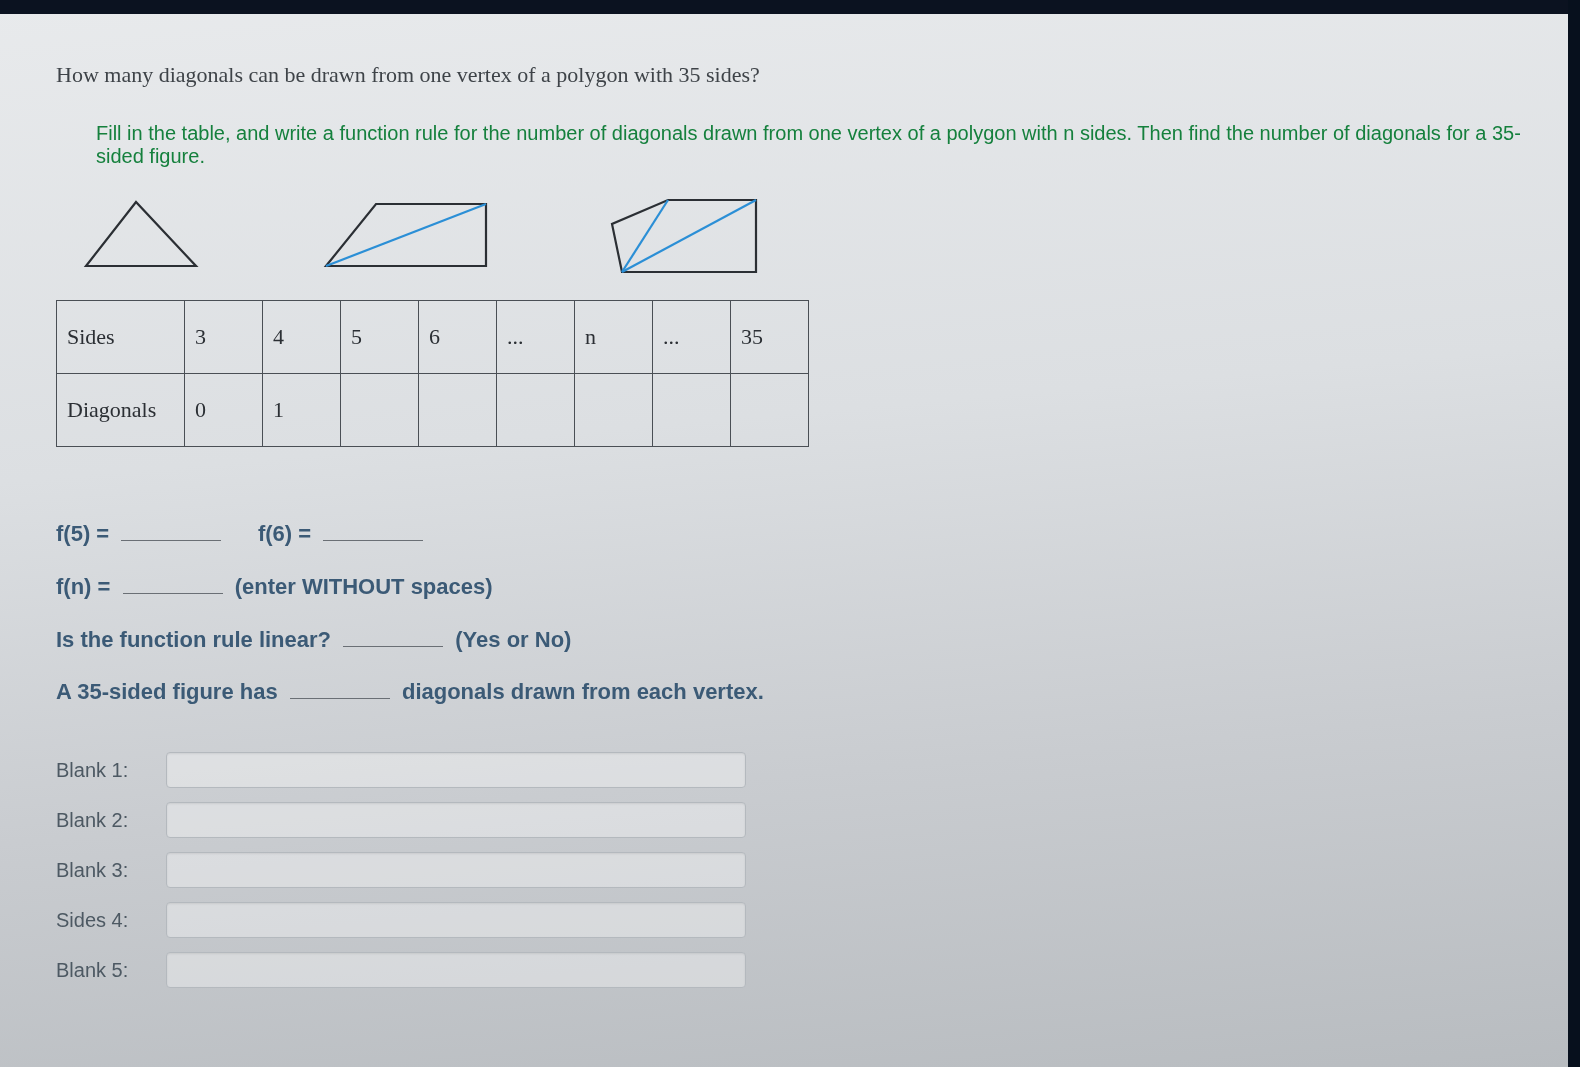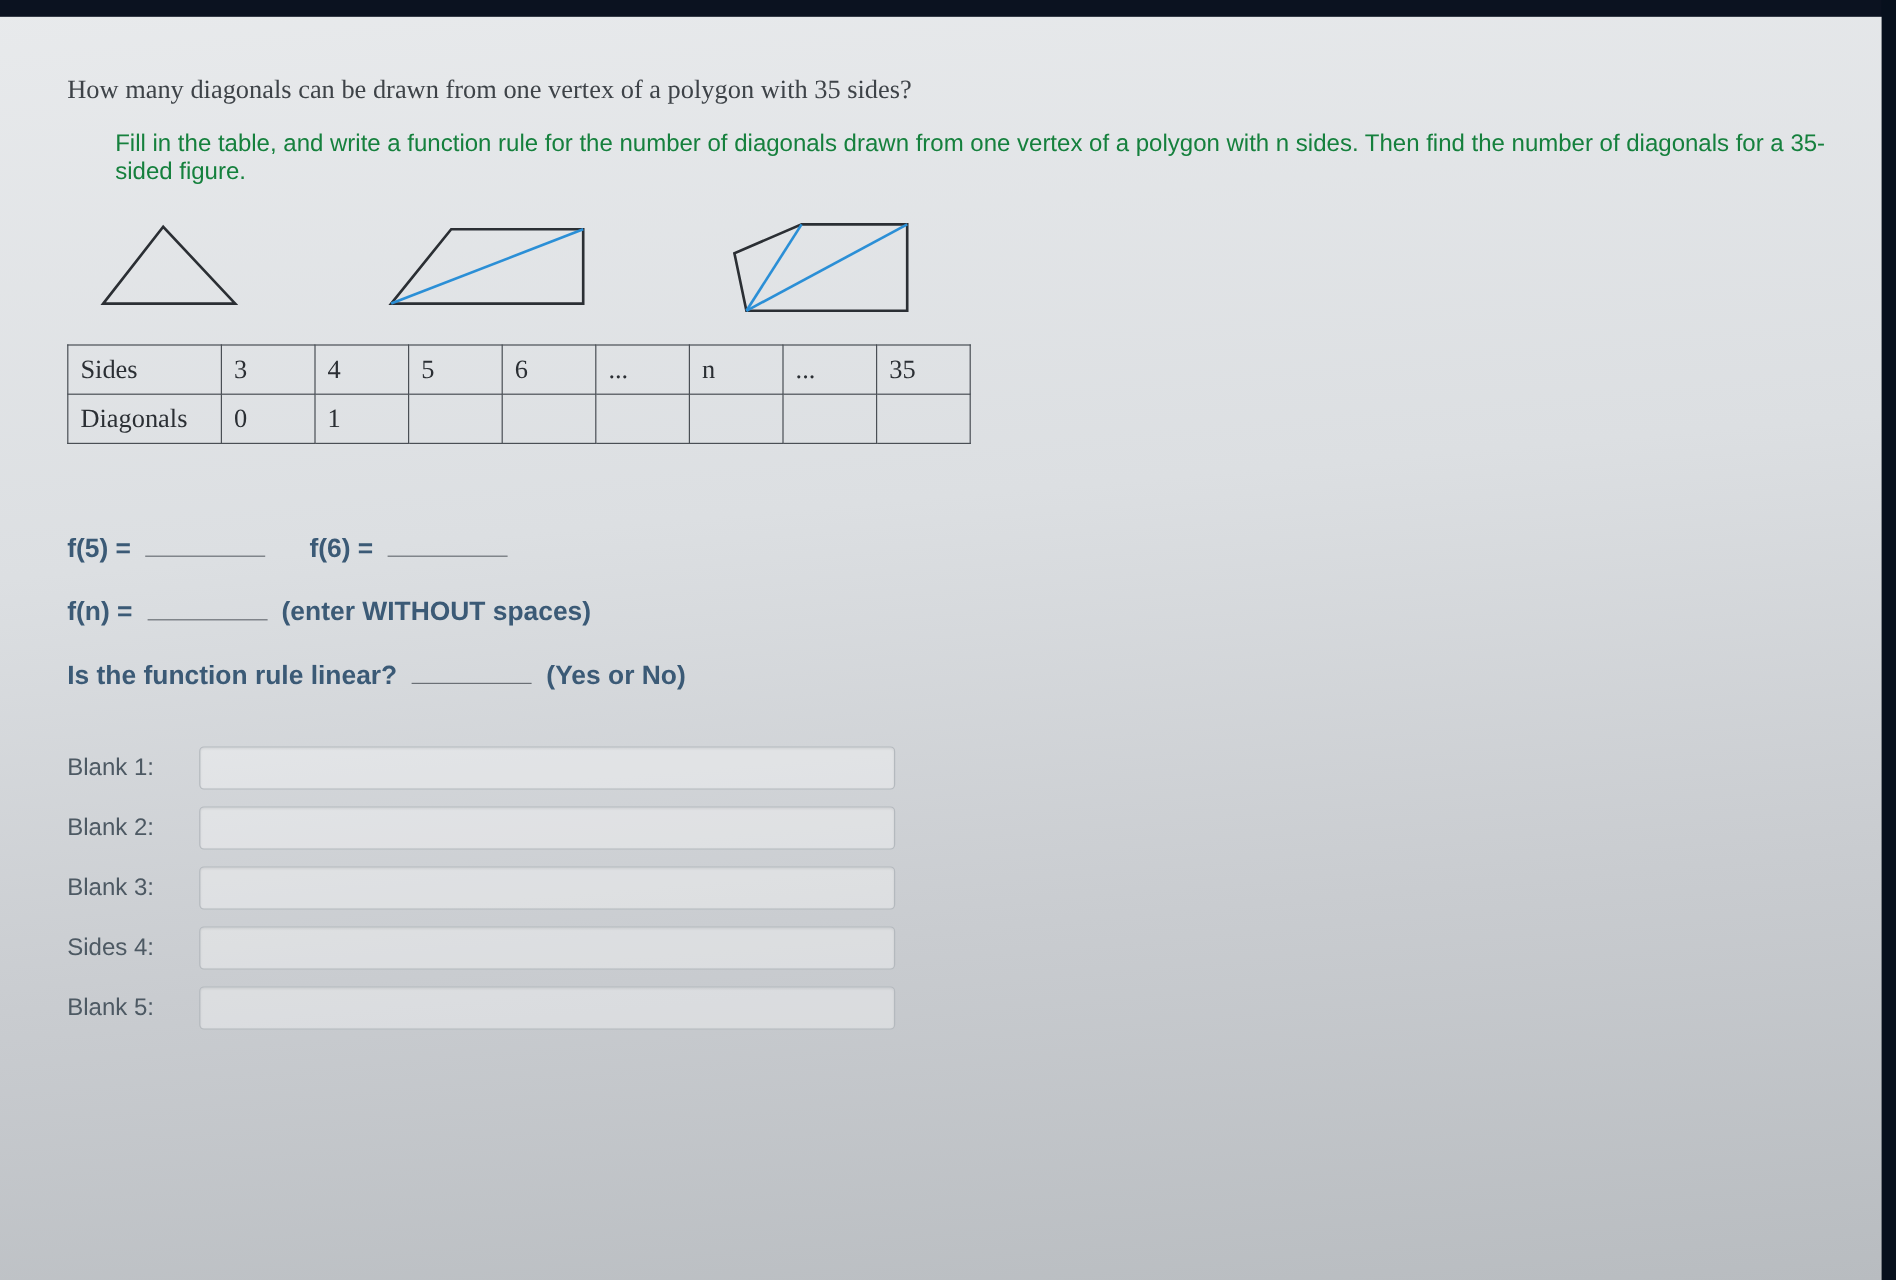--- a/index.html
+++ b/index.html
@@ -22,42 +22,42 @@
   }
   .content {
     position: absolute;
     top: 14px; left: 0; right: 12px; bottom: 0;
     padding: 48px 40px 40px 56px;
   }
   .serif { font-family: Georgia, 'Times New Roman', serif; }
   .question-title {
     font-size: 22px;
     color: #3e4348;
-    margin-bottom: 21px;
+    margin-bottom: 34px;
   }
   .instructions {
     font-size: 20px;
     color: #15803d;
     margin-bottom: 26px;
     margin-left: 40px;
   }
   .shapes-row {
     display: flex;
     gap: 110px;
     margin-bottom: 20px;
     margin-left: 10px;
   }
   .shape-svg { display: block; }
   table.data {
     border-collapse: collapse;
     margin-bottom: 72px;
   }
   table.data td {
     border: 1.5px solid #4a4f55;
-    padding: 7px 10px;
+    padding: 23px 10px;
     font-size: 22px;
     color: #2b2f34;
     height: 40px;
     vertical-align: middle;
   }
   .col-label { width: 128px; }
   .col-val { width: 78px; }
   .questions { font-size: 22px; color: #3b5a76; line-height: 1.4; font-weight: bold; }
   .q-line { margin-bottom: 22px; }
   .blank-underline {
@@ -159,20 +159,25 @@
     <div class="q-line">
       <span>f(n) =</span>
       <span class="blank-underline"></span>
       <span class="hint">(enter WITHOUT spaces)</span>
     </div>
     <div class="q-line">
       <span>Is the function rule linear?</span>
       <span class="blank-underline"></span>
       <span class="hint">(Yes or No)</span>
     </div>
+    <div class="q-line">
+      <span>A 35-sided figure has</span>
+      <span class="blank-underline"></span>
+      <span>diagonals drawn from each vertex.</span>
+    </div>
   </div>
 
   <div class="answer-area">
     <div class="answer-row">
       <div class="answer-label">Blank 1:</div>
       <input class="answer-input" type="text" style="">
     </div>
     <div class="answer-row">
       <div class="answer-label">Blank 2:</div>
       <input class="answer-input" type="text" style="">

